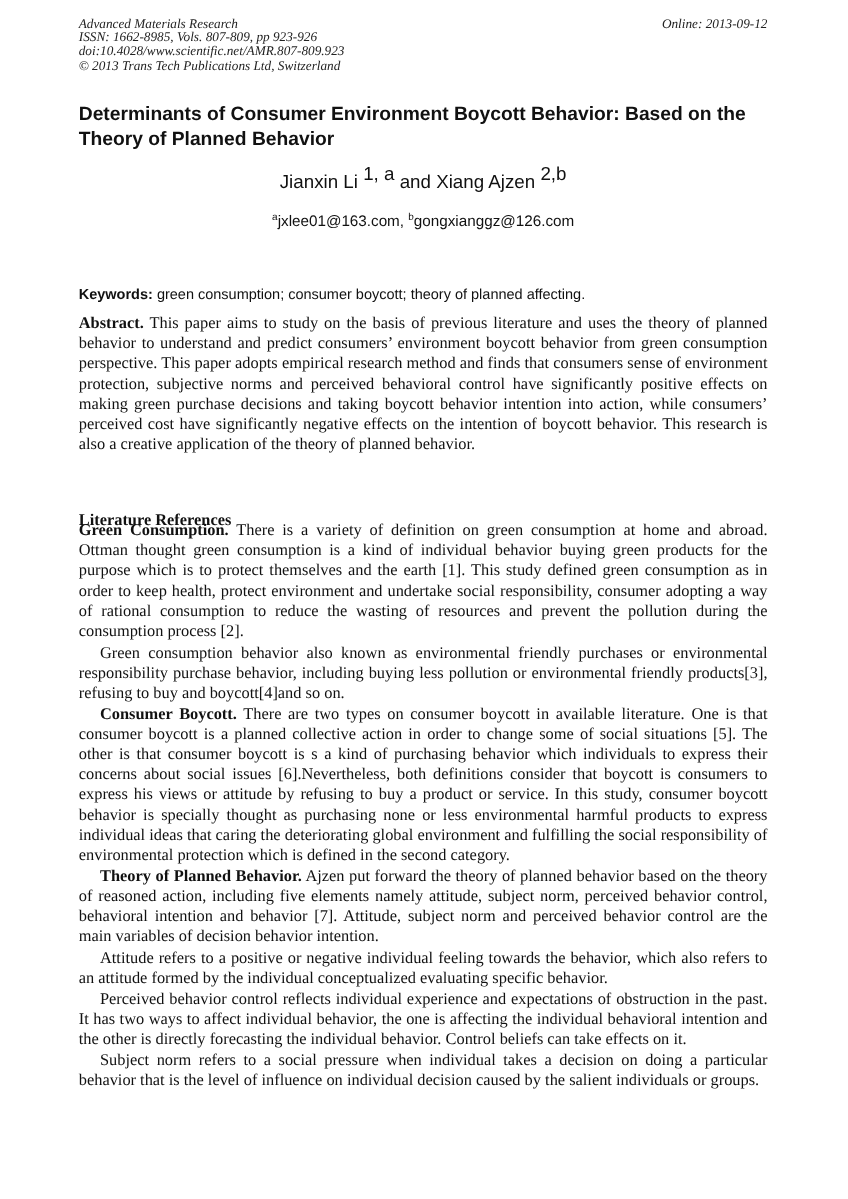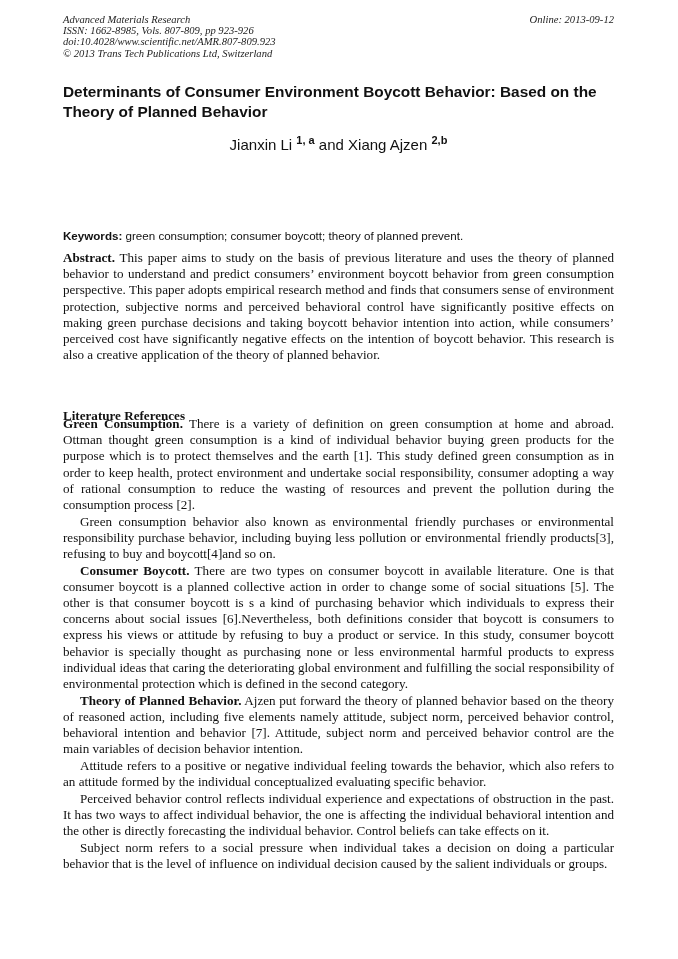--- a/index.html
+++ b/index.html
@@ -3,21 +3,21 @@
 <meta charset="utf-8">
 <style>
   html, body { margin: 0; padding: 0; background: #ffffff; }
   body { width: 678px; height: 959px; position: relative; overflow: hidden; color: #111; }
   .page { position: absolute; left: 63px; top: 14px; width: 551px; }
   .hdr { font-family: "Liberation Serif", serif; font-style: italic; font-size: 10.6px; line-height: 11.2px; color: #222; }
   .hdr-left { position: absolute; left: 0; top: 0; }
   .hdr-right { position: absolute; right: 0; top: 0; }
   .title { position: absolute; left: 0; top: 68px; width: 551px; text-align: left; font-family: "Liberation Sans", sans-serif; font-weight: bold; font-size: 15.4px; line-height: 19.5px; }
   .authors { position: absolute; left: 0; top: 117px; width: 551px; text-align: center; font-family: "Liberation Sans", sans-serif; font-size: 15px; line-height: 18px; }
-  .authors sup { font-size: 11px; vertical-align: 6px; font-weight: bold; }
+  .authors sup { font-size: 15px; vertical-align: 6px; }
   .affil { position: absolute; left: 0; top: 149px; width: 551px; text-align: center; font-family: "Liberation Sans", sans-serif; font-size: 12.2px; line-height: 21px; }
   .affil sup { font-size: 8px; vertical-align: 5px; }
   .keywords { position: absolute; left: 0; top: 215px; width: 551px; font-family: "Liberation Sans", sans-serif; font-size: 11.6px; line-height: 14px; }
   .keywords b { font-weight: bold; text-align: center; }
   .body { font-family: "Liberation Serif", serif; font-size: 13.1px; line-height: 16.2px; text-align: justify; }
   .abstract { position: absolute; left: 0; top: 236px; width: 551px; }
   .sec-head { position: absolute; left: 0; top: 394px; font-family: "Liberation Serif", serif; font-weight: bold; font-size: 13.1px; }
   .content { position: absolute; left: 0; top: 402px; width: 551px; }
   .content p { margin: 0 0 0.4px 0; }
   .indent { text-indent: 17px; }
@@ -38,24 +38,27 @@
 
   <div class="title">Determinants of Consumer Environment Boycott Behavior: Based on the Theory of Planned Behavior</div>
 
   <div class="authors">
     <span>Jianxin Li</span>
     <sup>1, a</sup><span> and </span><span>Xiang Ajzen</span>
     <sup>2,b</sup>
   </div>
 
   <div class="affil">
+    <div>
+      <sup>a</sup><span>jxlee01@163.com</span><span>, </span><sup>b</sup><span>gongxianggz@126.com</span>
+    </div>
   </div>
 
   <div class="keywords">
-    <b>Keywords:</b><span> green consumption; consumer boycott; theory of planned prevent.</span>
+    <b>Keywords:</b><span> green consumption; consumer boycott; theory of planned affecting.</span>
   </div>
 
   <div class="body abstract">
     <b>Abstract.</b><span> This paper aims to study on the basis of previous literature and uses the theory of planned behavior to understand and predict consumers’ environment boycott behavior from green consumption perspective. This paper adopts empirical research method and finds that consumers sense of environment protection, subjective norms and perceived behavioral control have significantly positive effects on making green purchase decisions and taking boycott behavior intention into action, while consumers’ perceived cost have significantly negative effects on the intention of boycott behavior. This research is also a creative application of the theory of planned behavior.</span>
   </div>
 
   <div class="sec-head">Literature References</div>
 
   <div class="body content">
     <p><b class="rh">Green Consumption.</b><span> There is a variety of definition on green consumption at home and abroad. Ottman thought green consumption is a kind of individual behavior buying green products for the purpose which is to protect themselves and the earth [1]. This study defined green consumption as in order to keep health, protect environment and undertake social responsibility, consumer adopting a way of rational consumption to reduce the wasting of resources and prevent the pollution during the consumption process [2].</span></p>

